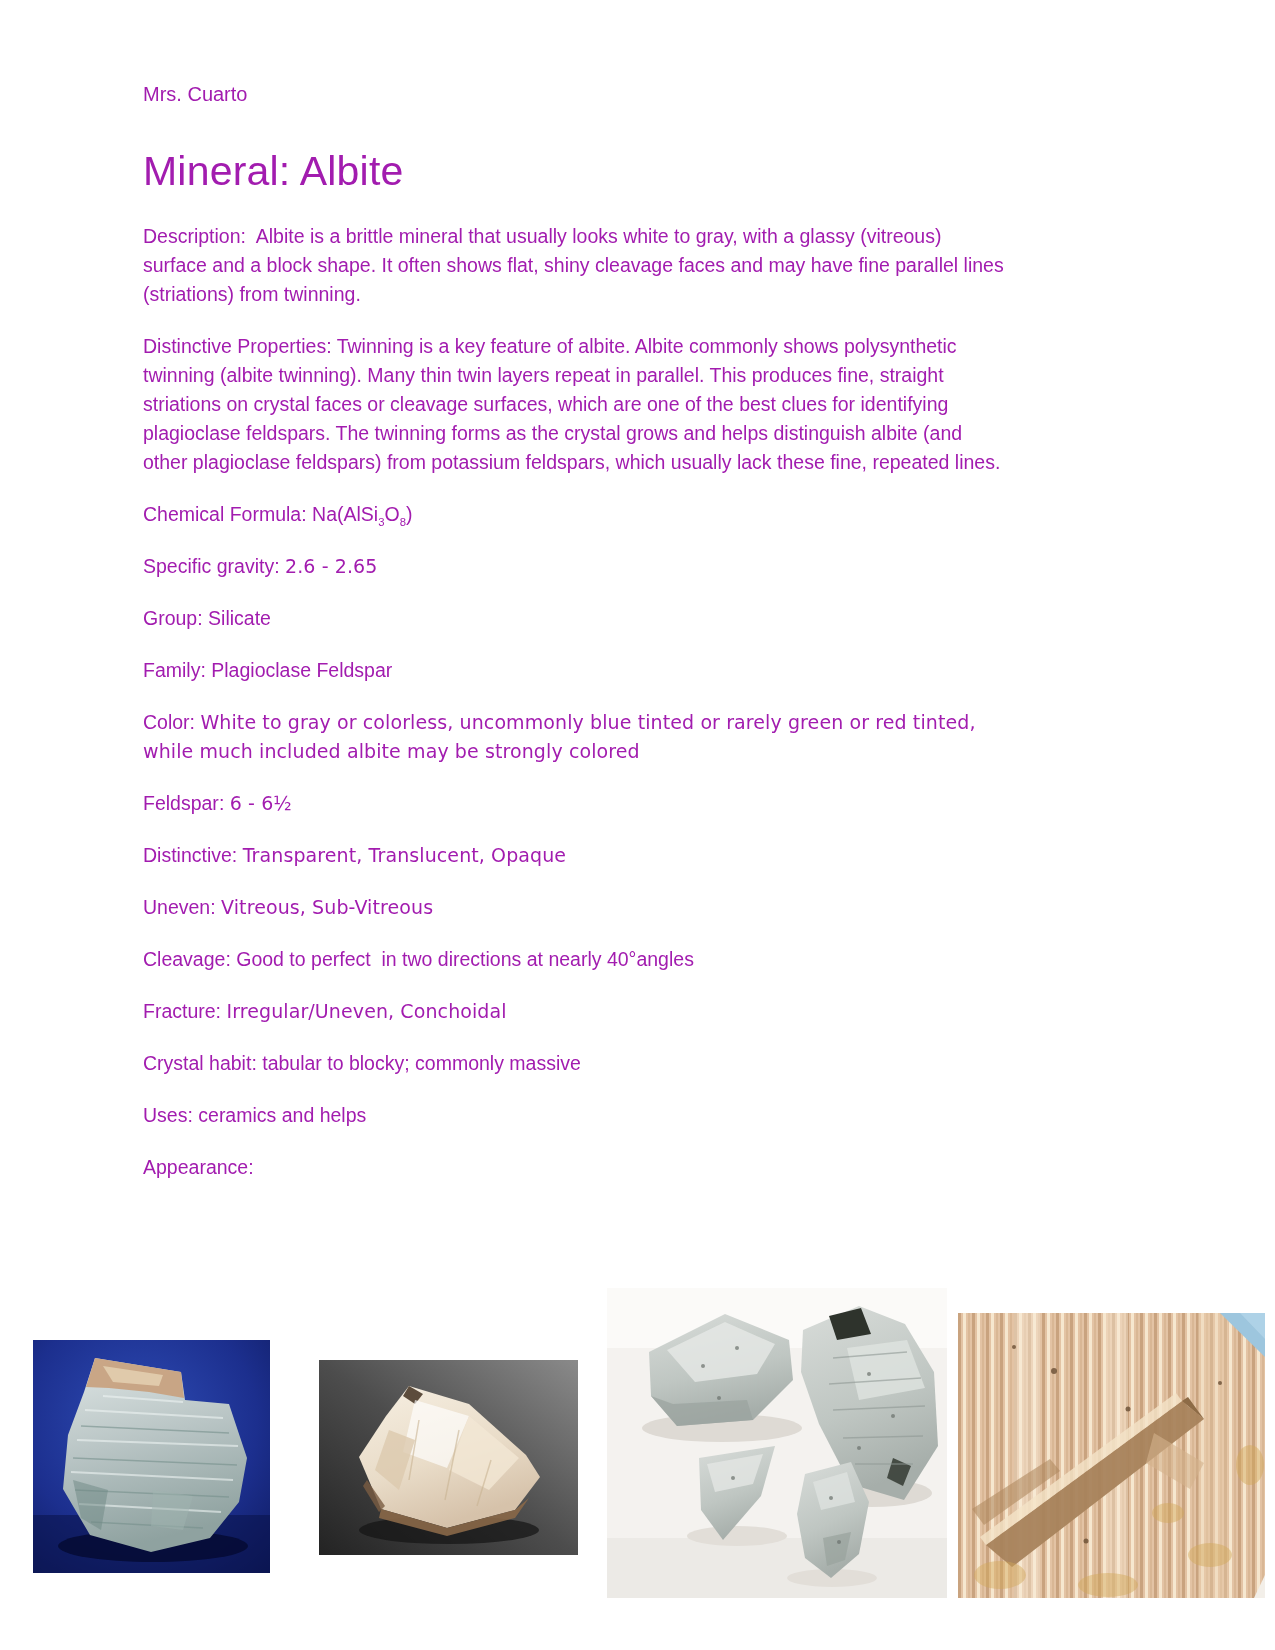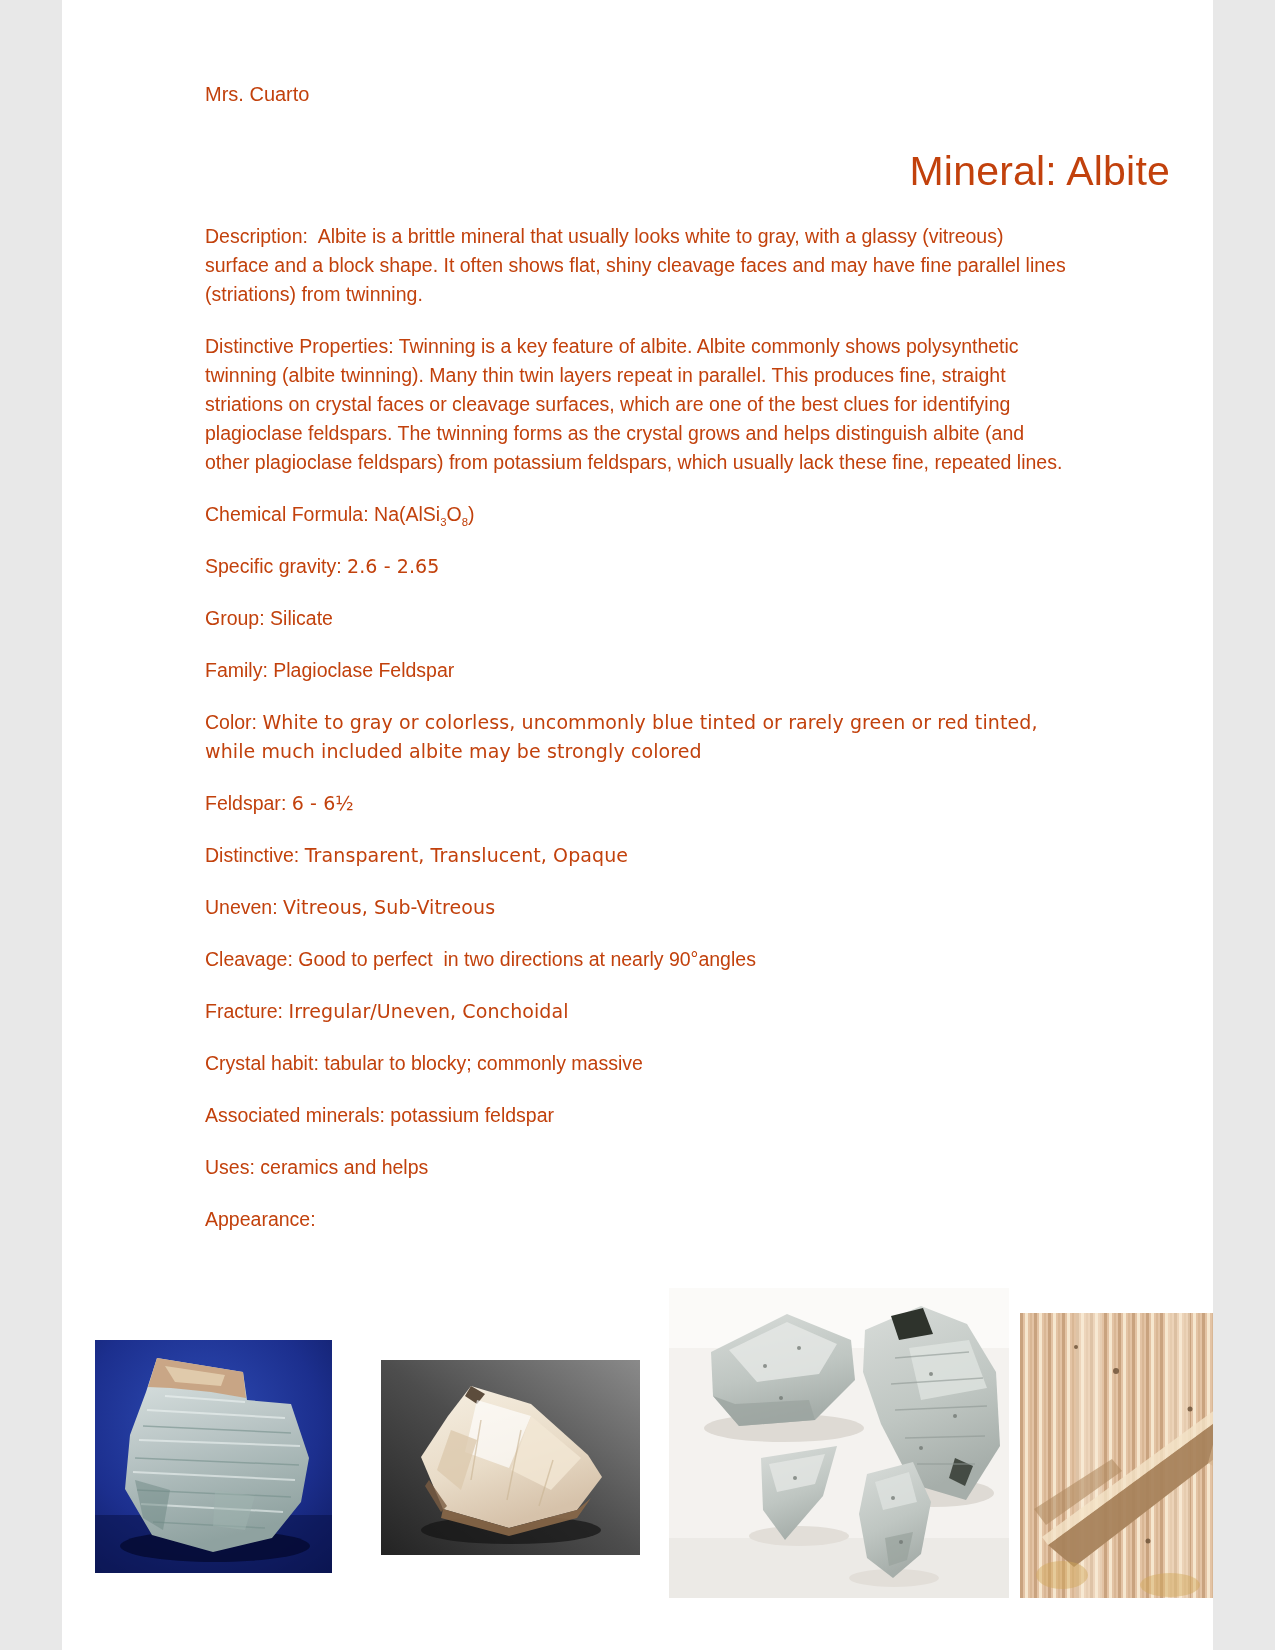--- a/index.html
+++ b/index.html
@@ -1,40 +1,40 @@
 <!DOCTYPE html>
 <html><head>
 <meta charset="utf-8">
 <style>
   html,body { margin:0; padding:0; background:#e8e8e8; }
   .page {
     position:relative;
-    width:1151px; height:1650px;
+    width:1275px; height:1650px;
     margin:0 auto;
     background:#ffffff;
     font-family:"Liberation Sans", sans-serif;
-    color:#c2410c;
+    color:#a21caf;
     overflow:hidden;
   }
   .content {
     position:absolute;
     left:143px; top:0;
     width:965px;
   }
   .author {
     padding-top:80px;
     font-size:20px;
     line-height:29px;
   }
   .title {
     margin:37px 0 26px 0;
     font-size:41px;
     line-height:50px;
     font-weight:400;
-    text-align:right;
+    text-align:left;
     letter-spacing:0.2px;
   }
   .row {
     font-size:19.5px;
     line-height:29px;
     margin:0 0 23px 0;
     white-space:pre-wrap;
   }
   .row b { font-weight:400; }
   .value.arial { font-family:"Liberation Sans", sans-serif; }
@@ -65,24 +65,23 @@
 other plagioclase feldspars) from potassium feldspars, which usually lack these fine, repeated lines.</span></p>
         <p class="row"><b>Chemical Formula</b><span>: </span><span class="value arial">Na(AlSi<sub>3</sub>O<sub>8</sub>)</span></p>
         <p class="row"><b>Specific gravity</b><span>: </span><span class="value verdana">2.6 - 2.65</span></p>
         <p class="row"><b>Group</b><span>: </span><span class="value arial">Silicate</span></p>
         <p class="row"><b>Family:</b><span> </span><span class="value arial">Plagioclase Feldspar</span></p>
         <p class="row"><b>Color</b><span>: </span><span class="value verdana">White to gray or colorless, uncommonly blue tinted or rarely green or red tinted,
 while much included albite may be strongly colored</span></p>
         <p class="row"><b>Feldspar</b><span>: </span><span class="value verdana">6 - 6½</span></p>
         <p class="row"><b>Distinctive</b><span>: </span><span class="value verdana">Transparent, Translucent, Opaque</span></p>
         <p class="row"><b>Uneven</b><span>: </span><span class="value verdana">Vitreous, Sub-Vitreous</span></p>
-        <p class="row"><b>Cleavage:</b><span> </span><span class="value arial">Good to perfect  in two directions at nearly 90°angles</span></p>
+        <p class="row"><b>Cleavage:</b><span> </span><span class="value arial">Good to perfect  in two directions at nearly 40°angles</span></p>
         <p class="row"><b>Fracture</b><span>: </span><span class="value verdana">Irregular/Uneven, Conchoidal</span></p>
         <p class="row"><b>Crystal habit</b><span>: </span><span class="value arial">tabular to blocky; commonly massive</span></p>
-        <p class="row"><b>Associated minerals</b><span>: </span><span class="value arial">potassium feldspar</span></p>
         <p class="row"><b>Uses</b><span>: </span><span class="value arial">ceramics and helps</span></p>
         <p class="row"><b>Appearance:</b><span></span><span class="value arial"></span></p>
       </div>
   </div>
 
   <div class="photo" id="photo-1">
     <svg viewBox="0 0 237 233" preserveAspectRatio="none">
       <defs>
         <radialGradient id="p1bg" cx="45%" cy="35%" r="90%">
           <stop offset="0" stop-color="#2e4cb5"></stop>

